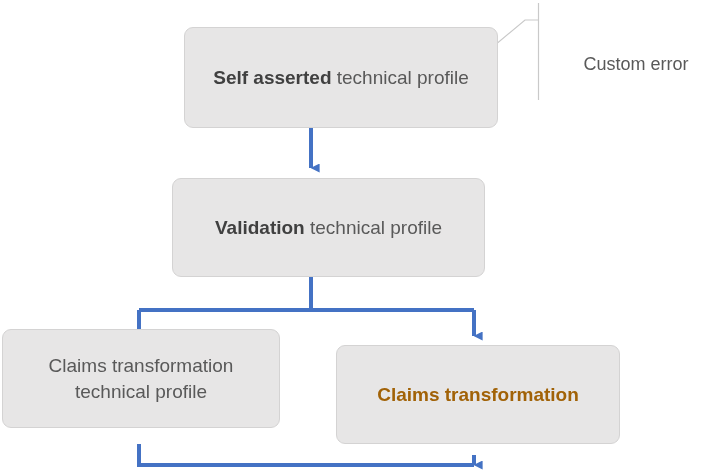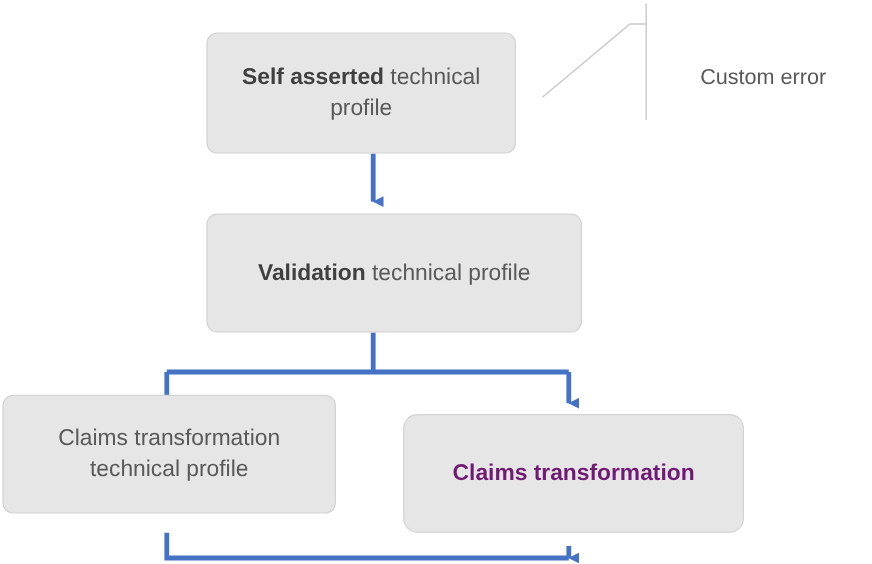--- a/index.html
+++ b/index.html
@@ -32,22 +32,21 @@
     line-height: 1.32;
     padding: 4px 14px;
   }
   .node .txt { display: block; }
   .node b {
     font-weight: bold;
     color: #404040;
   }
   .node.allbold {
     font-weight: bold;
-    color: #701a75;
-    border-radius: 12px;
+    color: #a16207;
   }
   .callout-label {
     position: absolute;
     color: #595959;
     font-size: 18px;
     line-height: 1.38;
     text-align: center;
     white-space: pre-line;
   }
   svg.layer {
@@ -89,21 +88,21 @@
       <line x1="139" y1="310" x2="139" y2="336" stroke="#4472C4" stroke-width="4" marker-end="url(#arrowDown)"></line>
       <line x1="474" y1="310" x2="474" y2="336" stroke="#4472C4" stroke-width="4" marker-end="url(#arrowDown)"></line>
     </g>
 
     <g>
       <path d="M139,444 L139,465 L474,465" fill="none" stroke="#4472C4" stroke-width="4" stroke-linecap="butt"></path>
       <line x1="474" y1="465" x2="474" y2="455" stroke="#4472C4" stroke-width="4" marker-end="url(#arrowUp)" transform="rotate(180 474 460)"></line>
     </g>
   </svg>
 
-  <div class="node" style="left:172px; top:27px; width:258px; height:101px;justify-content:flex-end;">
+  <div class="node" style="left:184px; top:27px; width:314px; height:101px;">
     <span class="txt"><b>Self asserted</b><span> technical profile</span></span>
   </div>
 
   <div class="node" style="left:172px; top:178px; width:313px; height:99px;">
     <span class="txt"><b>Validation</b><span> technical profile</span></span>
   </div>
 
   <div class="node" style="left:2px; top:329px; width:278px; height:99px;">
     <span class="txt">Claims transformation technical profile</span>
   </div>

